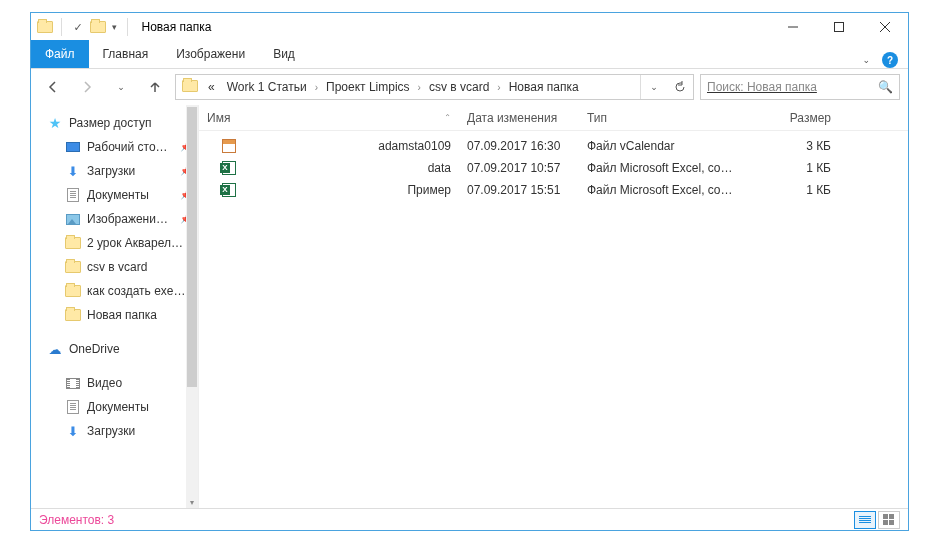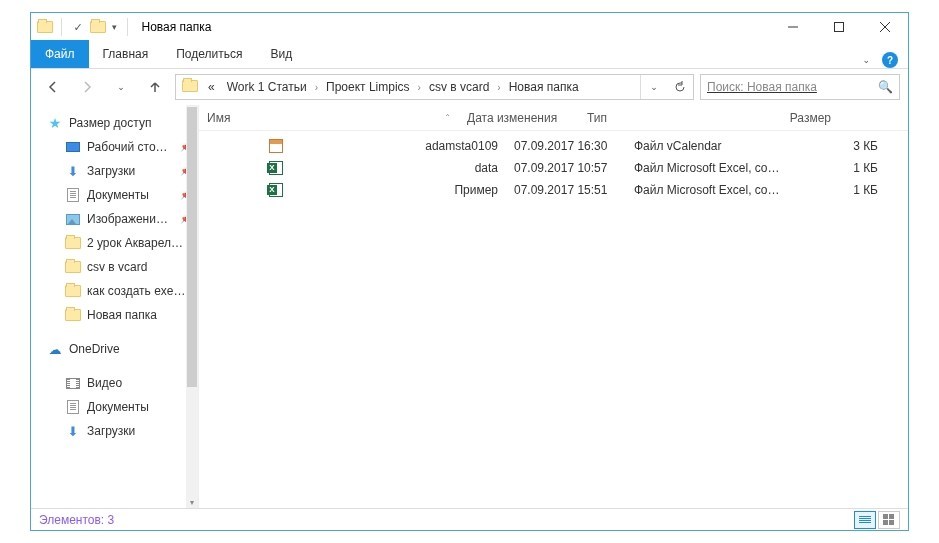--- a/index.html
+++ b/index.html
@@ -75,33 +75,33 @@
   
   
   .file-list { flex:1; display:flex; flex-direction:column; }
   .cols { display:flex; height:26px; border-bottom:1px solid #eee; color:#555; align-items:center; }
   .col { padding:0 8px; display:flex; align-items:center; height:100%;justify-content:space-between; }
   .col-name { width:260px; }
   .col-date { width:120px; }
   .col-type { width:180px; }
   .col-size { width:80px; justify-content:flex-end; }
   .sort-ind { margin-left:40px; font-size:8px; color:#888; }
-  .rows { padding-top:4px;padding-left:47px; }
+  .rows { padding-top:4px; }
   .row { display:flex; height:22px; align-items:center; color:#333; }
   .row .col-name { display:flex; align-items:center; gap:6px; padding-left:22px; }
   .row .col-type { white-space:nowrap; overflow:hidden; text-overflow:ellipsis; }
   .row .col-size { justify-content:flex-end; }
   .file-icon { width:16px; height:16px; display:flex; align-items:center; justify-content:center; }
   .ic-vcal { width:14px; height:14px; background:#fff; border:1px solid #c97a3a; position:relative; }
   .ic-vcal::before { content:""; position:absolute; top:0; left:0; right:0; height:4px; background:#e69a4d; }
   .ic-excel { width:14px; height:14px; background:#fff; border:1px solid #1e7145; position:relative; }
   .ic-excel::before { content:"X"; position:absolute; left:-3px; top:1px; width:10px; height:10px; background:#1e7145; color:#fff; font-size:8px; text-align:center; line-height:10px; font-weight:bold; }
   
   
-  .status { height:22px; border-top:1px solid #ddd; display:flex; align-items:center; padding:0 8px; color:#8b5cf6; }
+  .status { height:22px; border-top:1px solid #ddd; display:flex; align-items:center; padding:0 8px; color:#ec4899; }
   .status-spacer { flex:1; }
   .view-btn { width:22px; height:18px; border:1px solid #ccc; display:flex; align-items:center; justify-content:center; margin-left:2px; }
   .view-btn.active { border-color:#1a8ee1; background:#e8f3fc; }
   .view-details { display:flex; flex-direction:column; gap:1px; }
   .view-details span { width:12px; height:1px; background:#1a8ee1; }
   .view-large { display:flex; flex-wrap:wrap; gap:1px; width:12px; }
   .view-large span { width:5px; height:5px; background:#888; }
 </style>
 </head>
 <body>
@@ -139,21 +139,21 @@
             <line x1="0" y1="0" x2="10" y2="10" stroke="#333" stroke-width="1"></line>
             <line x1="10" y1="0" x2="0" y2="10" stroke="#333" stroke-width="1"></line>
           </svg>
         </div>
     </div>
   </div>
 
   <div class="ribbon">
     <div class="tab file">Файл</div>
     <div class="tab">Главная</div>
-    <div class="tab">Поделиться</div>
+    <div class="tab">Изображени</div>
     <div class="tab">Вид</div>
     <div class="ribbon-spacer"></div>
     <div class="ribbon-right">
       <span class="chev-down">⌄</span>
       <span class="help-icon">?</span>
     </div>
   </div>
 
   <div class="addr-row">
     <div class="nav-btn">

